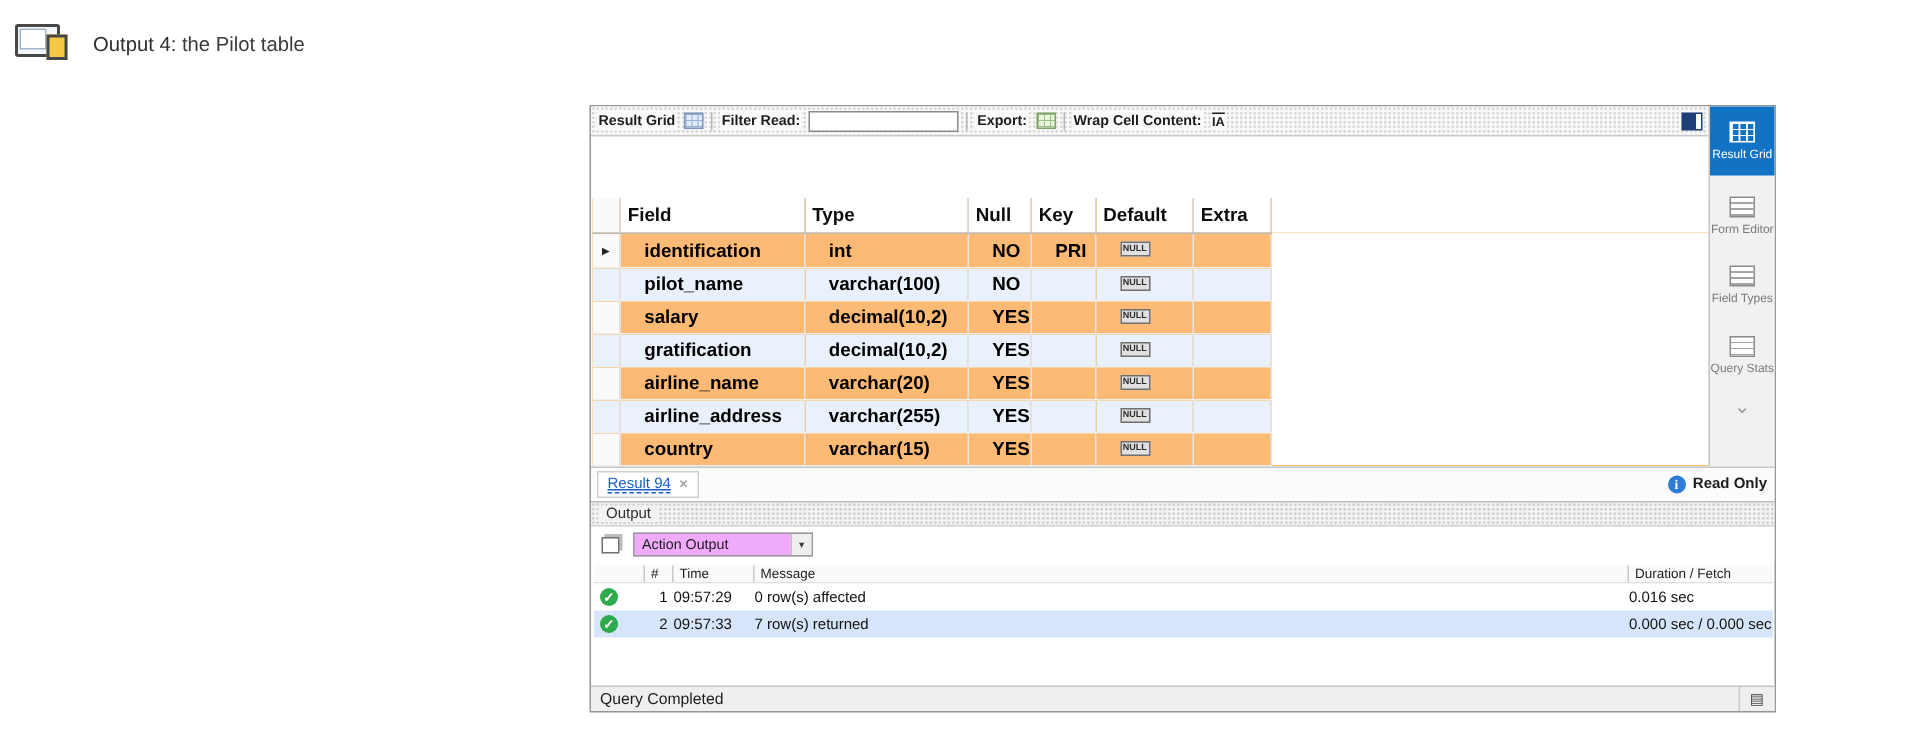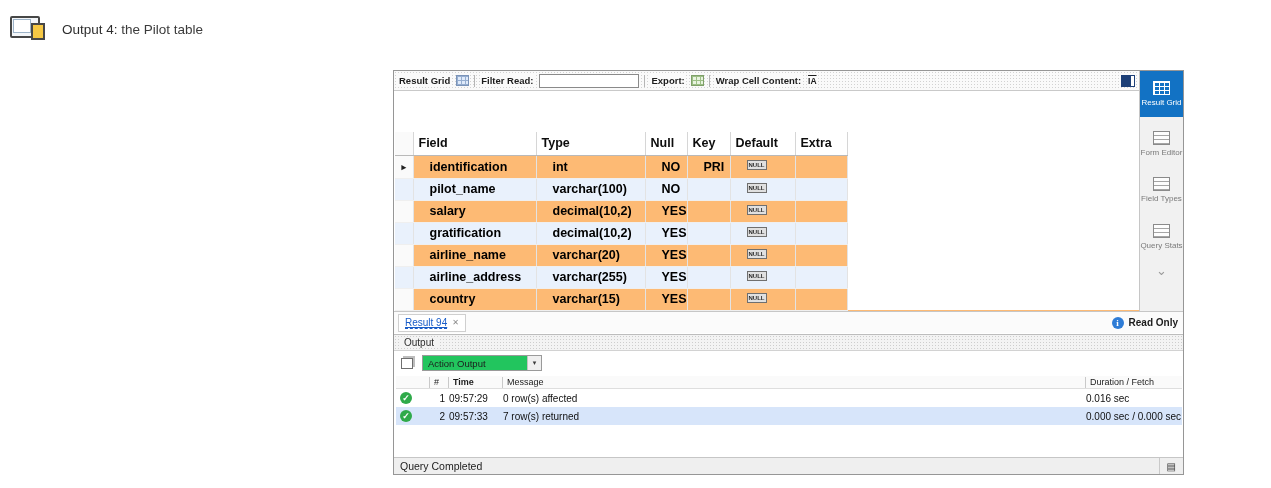--- a/index.html
+++ b/index.html
@@ -74,30 +74,30 @@
   .side-chevron { margin-top:10px; color:#9a9a9a; font-size:13px; line-height:10px; }
 
   
   .output-header { position:absolute; left:0; top:263px; width:789px; height:17px; border-top:1px solid #bdbdbd; border-bottom:1px solid #d2d2d2;
                    background-color:#f3f3f3; background-image:radial-gradient(#cdcdcd 0.8px, transparent 0.9px); background-size:3px 3px;
                    display:flex; align-items:center; }
   .output-title { margin-left:5px; background:#f3f3f3; padding:0 5px; font-size:10px; color:#2d2d2d; }
 
   .action-row { position:absolute; left:0; top:281px; width:789px; height:22px; display:flex; align-items:center; gap:7px; padding-left:7px; background:#ffffff; }
   .action-icon { width:12px; height:11px; border:1px solid #6f6f6f; background:#ffffff; box-shadow:2px -2px 0 #bdbdbd; margin-right:2px; }
-  .action-select { width:120px; height:16px; border:1px solid #9a9a9a; background:#22c55e; display:flex; align-items:center; padding-left:5px; font-size:9.5px; color:#1c1c1c; }
+  .action-select { width:120px; height:16px; border:1px solid #9a9a9a; background:#f0abfc; display:flex; align-items:center; padding-left:5px; font-size:9.5px; color:#1c1c1c; }
   .action-caret { margin-left:auto; width:14px; height:14px; border-left:1px solid #c2c2c2; background:#efefef;
                   display:flex; align-items:center; justify-content:center; font-size:7px; color:#3a3a3a; }
 
   .msg-header { position:absolute; left:2px; top:305px; width:786px; height:13px; display:flex; align-items:center;
                 font-size:9px; color:#1c1c1c; background:#fafafa; border-bottom:1px solid #dedede; }
   .msg-header .mh { border-right:1px solid #c9c9c9; height:11px; line-height:11px; padding-left:4px; }
   .mh-status { width:34px; }
   .mh-num { width:19px; }
-  .mh-time { width:54px;font-weight:bold; }
+  .mh-time { width:54px; }
   .mh-msg { flex:1; }
   .mh-dur { width:96px; border-right:none !important; }
 
   .msg-row { position:absolute; left:2px; width:786px; height:18px; display:flex; align-items:center; font-size:10px; color:#101010; background:#ffffff; }
   .msg-row.selected { background:#d7e5fa; }
   .c-status { width:34px; display:flex; padding-left:4px; }
   .check-icon { width:12px; height:12px; border-radius:50%; background:#2faa4a; color:#fff; font-size:9px; line-height:12px; text-align:center; font-weight:bold; }
   .c-num { width:19px; text-align:right; padding-right:4px; }
   .c-time { width:54px; }
   .c-msg { flex:1; }

